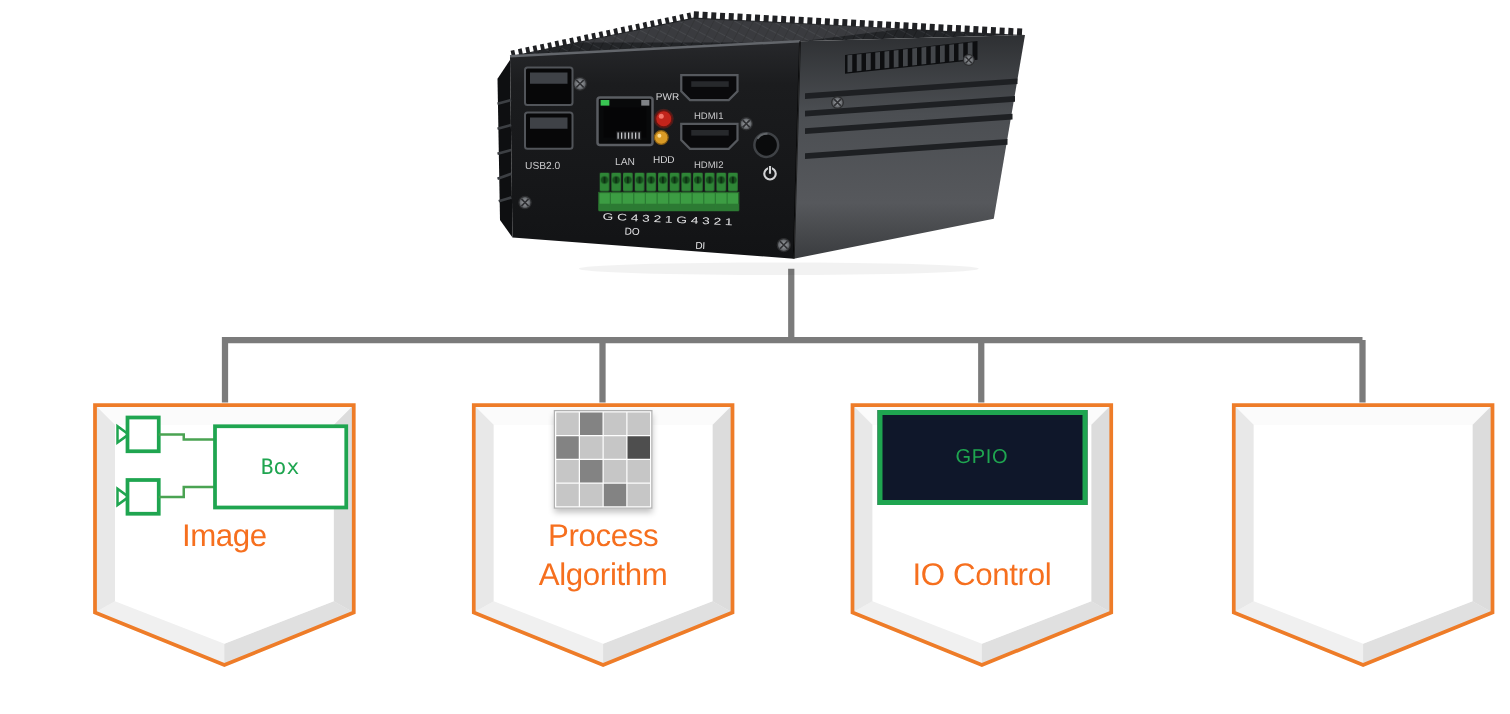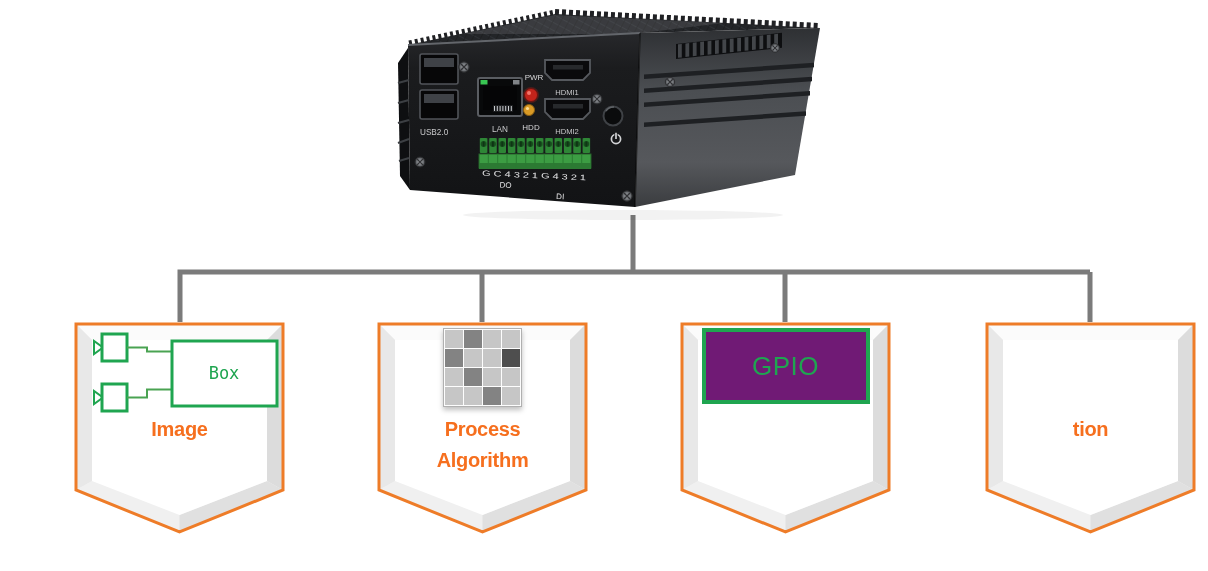--- a/index.html
+++ b/index.html
@@ -7,26 +7,26 @@
          font-family:"Liberation Sans",sans-serif;}
   svg.tree{position:absolute;left:0;top:0;}
   .device{position:absolute;left:393px;top:8px;width:440px;height:212px;}
   .device text{font-family:"Liberation Sans",sans-serif;}
   .badge{position:absolute;top:322px;width:211px;height:212px;}
   .badge .shape{position:absolute;left:0;top:0;width:211px;height:212px;}
   .badge-content{position:absolute;left:0;top:0;width:211px;height:212px;}
   .badge-icon{position:absolute;left:0;top:6px;width:211px;height:86px;
               display:flex;align-items:flex-start;justify-content:center;}
   .badge-label{position:absolute;top:92px;left:0;right:0;text-align:center;
-               font-weight:bold;font-size:20px;line-height:31px;letter-spacing:-0.3px;
+               font-weight:normal;font-size:25px;line-height:31px;letter-spacing:-0.3px;
                color:var(--label-orange);}
   .badge-label span{display:block;min-height:31px;}
-  .green-box{width:160px;height:68px;border:4px solid var(--green);background:#701a75;
+  .green-box{width:160px;height:68px;border:4px solid var(--green);background:#0f172a;
              display:flex;align-items:center;justify-content:center;
-             font-size:26px;letter-spacing:0.5px;color:var(--green);}
+             font-size:16px;letter-spacing:0.5px;color:var(--green);}
   .pixel-grid{display:grid;grid-template-columns:repeat(4,18px);grid-auto-rows:18px;
               gap:1px;padding:1px;background:#fdfdfd;border:1px solid #b0b0b0;
               box-shadow:0 3px 5px rgba(0,0,0,0.25);}
   .g-stroke{stroke:var(--green);}
   .g-fill{fill:var(--green);}
   .badge-outline{stroke:var(--badge-border);}
 </style>
 </head>
 <body>
 
@@ -268,35 +268,35 @@
       <polygon class="badge-outline" points="2,2 209,2 209,168 105.5,210 2,168" fill="none" stroke-width="3"></polygon>
     </svg>
     <div class="badge-content">
       <div class="badge-icon">
         <div class="green-box">
           <span>GPIO</span>
         </div>
       </div>
       <div class="badge-label">
         <span></span>
+        <span>IO Control</span>
       </div>
     </div>
   </div>
 
   <div class="badge" style="left:985px">
     <svg class="shape" viewBox="0 0 211 212">
       <polygon points="2,2 209,2 209,168 105.5,210 2,168" fill="#f1f1f1"></polygon>
       <polygon points="2,2 209,2 193,18 18,18" fill="#fbfbfb"></polygon>
       <polygon points="2,2 18,18 18,159 2,168" fill="#e8e8e8"></polygon>
       <polygon points="209,2 209,168 193,159 193,18" fill="#dcdcdc"></polygon>
       <polygon points="2,168 18,159 105.5,193 105.5,210" fill="#f0f0f0"></polygon>
       <polygon points="209,168 105.5,210 105.5,193 193,159" fill="#e0e0e0"></polygon>
       <polygon points="18,18 193,18 193,159 105.5,193 18,159" fill="#ffffff"></polygon>
       <polygon class="badge-outline" points="2,2 209,2 209,168 105.5,210 2,168" fill="none" stroke-width="3"></polygon>
     </svg>
     <div class="badge-content">
       <div class="badge-label">
-        <span>tion</span>
       </div>
     </div>
   </div>
 
 </div>
 
 </body></html>

